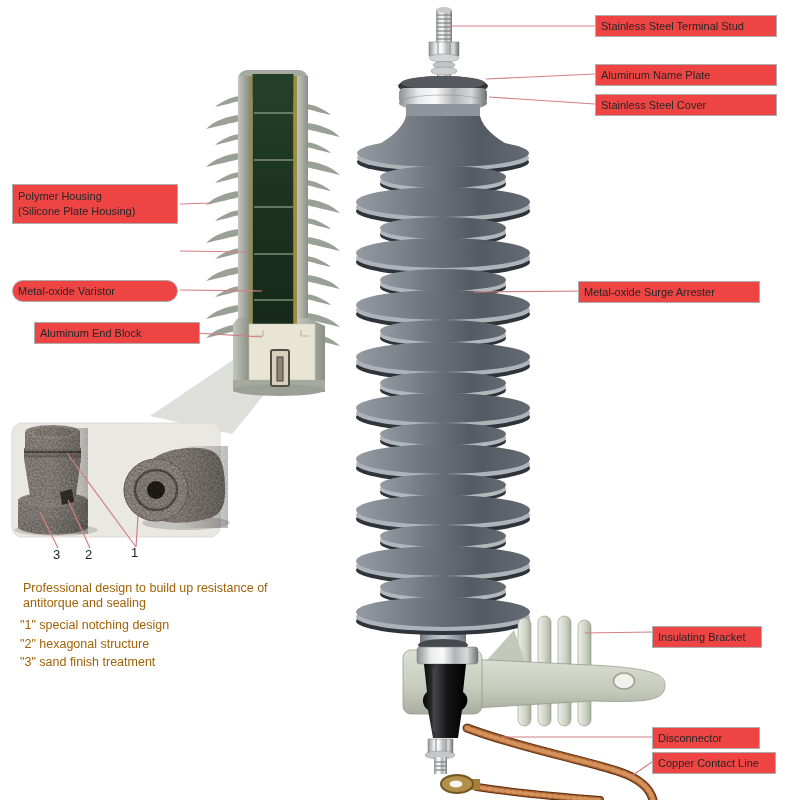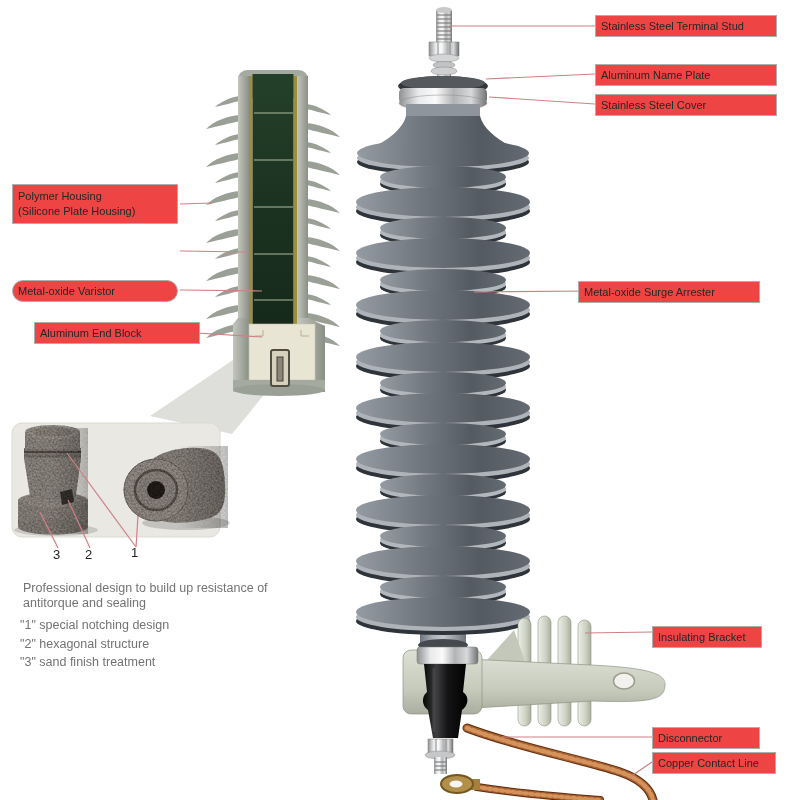--- a/index.html
+++ b/index.html
@@ -4,21 +4,21 @@
 <style>
   html,body{margin:0;padding:0;background:#ffffff;}
   #canvas{position:relative;width:800px;height:800px;background:#ffffff;overflow:hidden;
           font-family:"Liberation Sans", sans-serif;}
   #art{position:absolute;left:0;top:0;}
   .lbl{position:absolute;background:#ef4444;border:1px solid #aeaeae;color:#262626;
        font-size:11px;line-height:18px;height:18px;padding:1px 5px;white-space:nowrap;
        box-sizing:content-box;}
   .lbl.two{height:auto;line-height:15px;padding:4px 5px;white-space:pre-line;}
   .num{position:absolute;color:#222;font-size:13px;line-height:14px;}
-  .note{position:absolute;color:#737373;font-size:12.5px;line-height:15px;}
+  .note{position:absolute;color:#a16207;font-size:12.5px;line-height:15px;}
   .note.intro{white-space:pre-line;}
 </style>
 </head>
 <body>
 
 <div id="canvas">
 
 <svg id="art" width="800" height="800" viewBox="0 0 800 800">
   <defs>
     <linearGradient id="shedTop" x1="0" y1="0" x2="1" y2="0">

